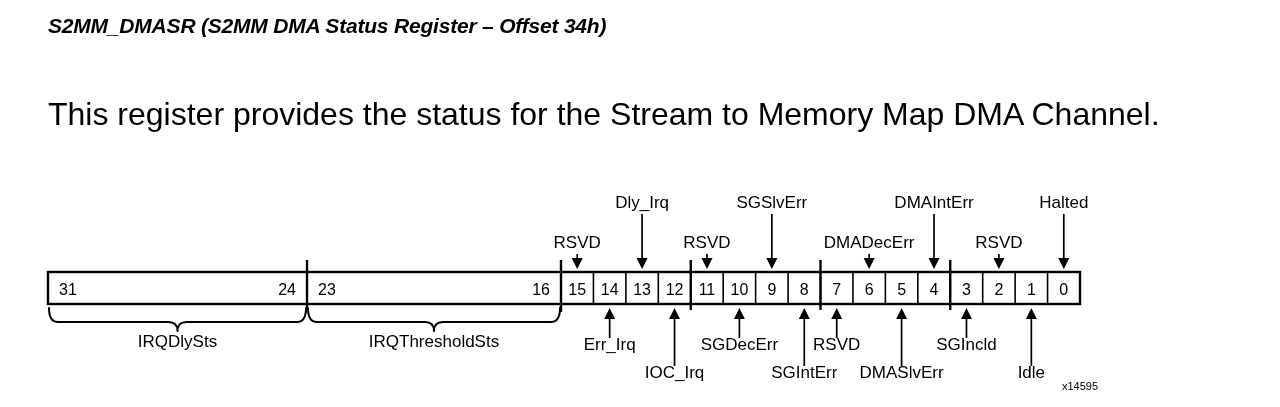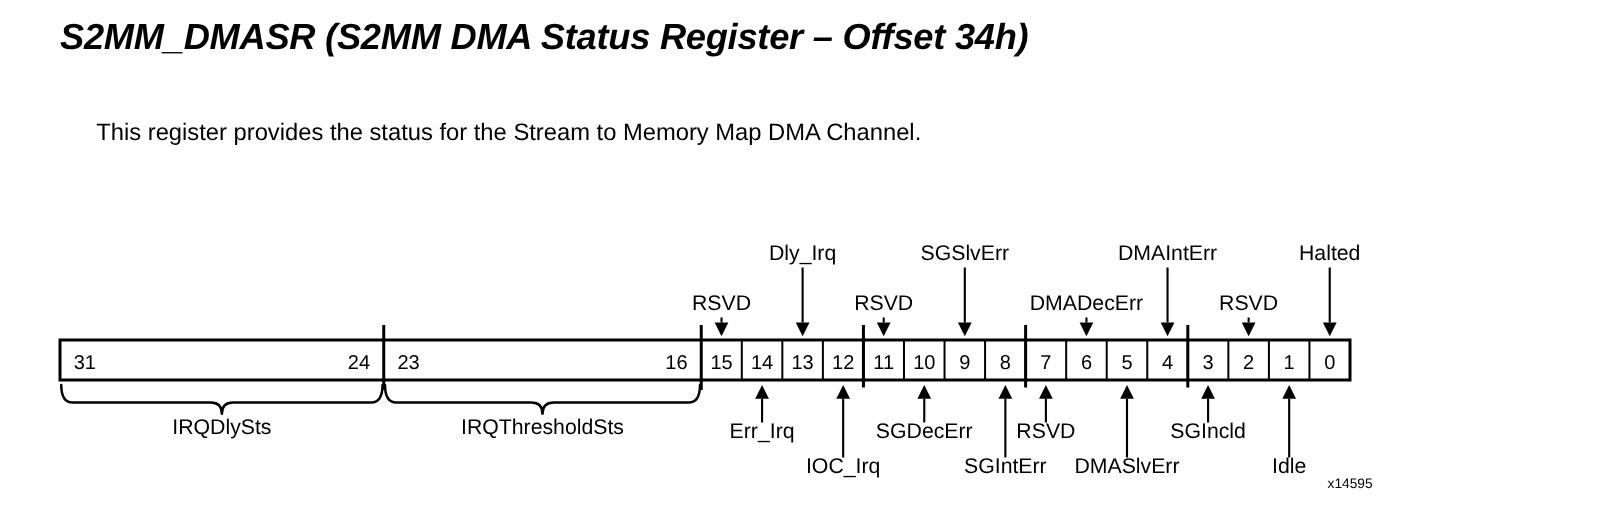--- a/index.html
+++ b/index.html
@@ -15,34 +15,33 @@
     font-family: "Liberation Sans", sans-serif;
     color: #000000;
     -webkit-font-smoothing: antialiased;
   }
 
   
   #register-title {
     position: absolute;
     left: 48px;
     top: 14px;
-    font-size: 29px;
+    font-size: 21px;
     font-weight: bold;
     font-style: italic;
     letter-spacing: -0.2px;
     white-space: nowrap;
   }
   #register-description {
     position: absolute;
     left: 48px;
     top: 96px;
-    font-size: 19px;
+    font-size: 32px;
     font-weight: normal;
     white-space: nowrap;
-    margin-left: 29px;
   }
 
   
   #bitfield-figure {
     position: absolute;
     left: 0;
     top: 0;
     width: 1280px;
     height: 407px;
   }

